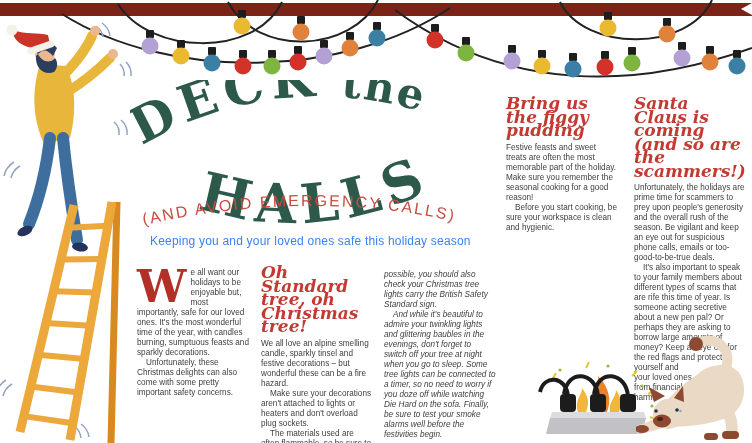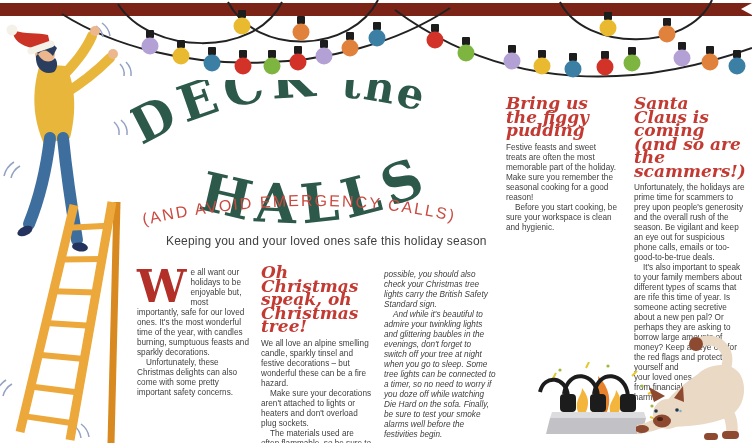--- a/index.html
+++ b/index.html
@@ -5,21 +5,21 @@
   html,body{margin:0;padding:0;}
   .page{position:relative;width:752px;height:443px;background:#ffffff;overflow:hidden;
         font-family:"Liberation Sans",sans-serif;}
   .top-bar{position:absolute;left:0;top:3px;width:752px;height:13px;background:#7c2318;}
   .top-bar .notch{position:absolute;right:0;top:0;width:0;height:0;
         border-right:11px solid #ffffff;border-top:6.5px solid transparent;border-bottom:6.5px solid transparent;}
   svg.illu{position:absolute;pointer-events:none;}
   #lights-svg{left:0;top:0;}
   #title-svg{left:130px;top:80px;}
   .title-serif{font-family:"DejaVu Serif","Liberation Serif",serif;font-weight:bold;}
-  .subtitle{position:absolute;left:166px;top:234px;width:400px;font-size:12px;color:#404040;letter-spacing:.2px;}
+  .subtitle{position:absolute;left:150px;top:234px;width:400px;font-size:12px;color:#3b82f6;letter-spacing:.2px;}
   .col{position:absolute;width:112px;font-size:8.2px;line-height:10px;color:#3e3e3e;}
   .col .p{margin:0;}
   .col .p.indent{text-indent:9px;}
   .heading{font-family:"DejaVu Serif","Liberation Serif",serif;font-style:italic;font-weight:bold;
            font-size:17px;line-height:13.5px;color:#c33a33;margin:0 0 5px 0;}
   #col1{left:137px;top:268px;}
   #col2{left:261px;top:266px;}
   #col3{left:384px;top:270px;font-style:italic;}
   #col4{left:506px;top:97px;}
   #col5{left:634px;top:97px;}
@@ -169,21 +169,21 @@
   <div class="subtitle">Keeping you and your loved ones safe this holiday season</div>
 
   <div id="col1" class="col">
     <div class="p">
       <span class="dropcap">W</span><span>e all want our holidays to be enjoyable but, most importantly, safe for our loved ones. It's the most wonderful time of the year, with candles burning, sumptuous feasts and sparkly decorations.</span>
     </div>
     <div class="p indent">Unfortunately, these Christmas delights can also come with some pretty important safety concerns.</div>
   </div>
 
   <div id="col2" class="col">
-    <div class="heading">Oh Christmas speak, oh Christmas tree!</div>
+    <div class="heading">Oh Standard tree, oh Christmas tree!</div>
     <div class="p">We all love an alpine smelling candle, sparkly tinsel and festive decorations – but wonderful these can be a fire hazard.</div>
     <div class="p indent">Make sure your decorations aren't attached to lights or heaters and don't overload plug sockets.</div>
     <div class="p indent">The materials used are often flammable, so be sure to keep candles far away from your Christmas tree or anything that can catch fire easily. If</div>
   </div>
 
   <div id="col3" class="col">
     <div class="p">possible, you should also check your Christmas tree lights carry the British Safety Standard sign.</div>
     <div class="p indent">And while it's beautiful to admire your twinkling lights and glittering baubles in the evenings, don't forget to switch off your tree at night when you go to sleep. Some tree lights can be connected to a timer, so no need to worry if you doze off while watching Die Hard on the sofa. Finally, be sure to test your smoke alarms well before the festivities begin.</div>
   </div>
 

